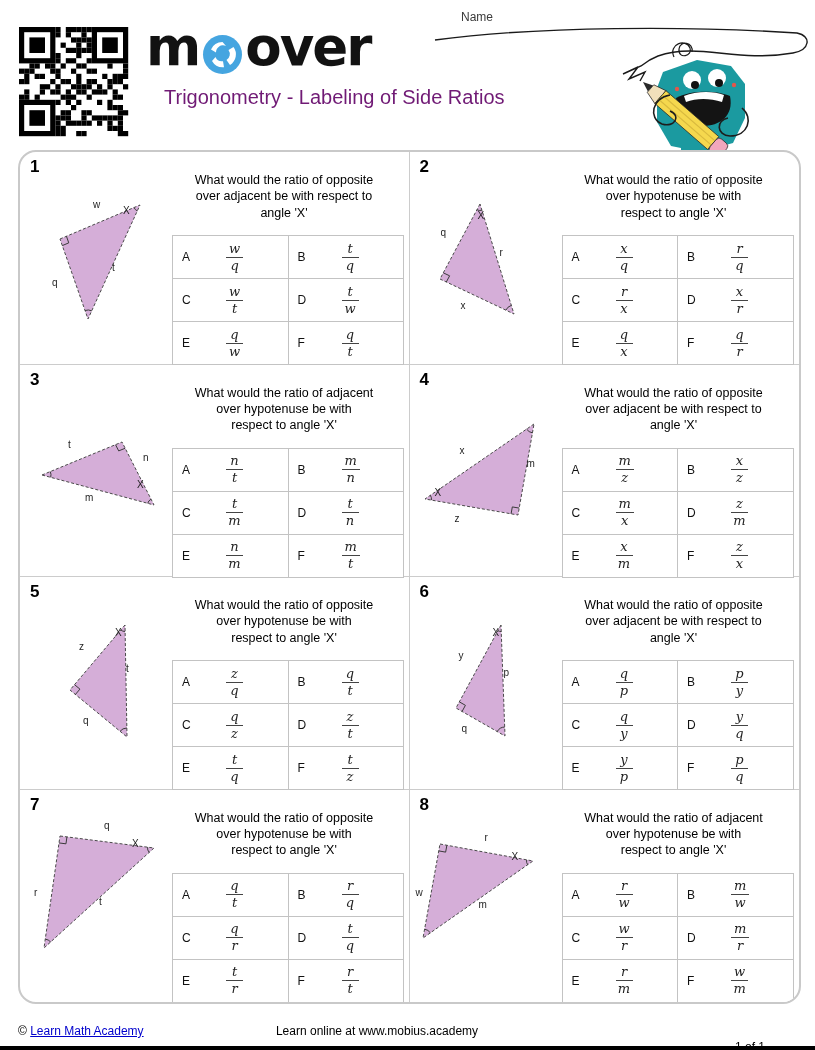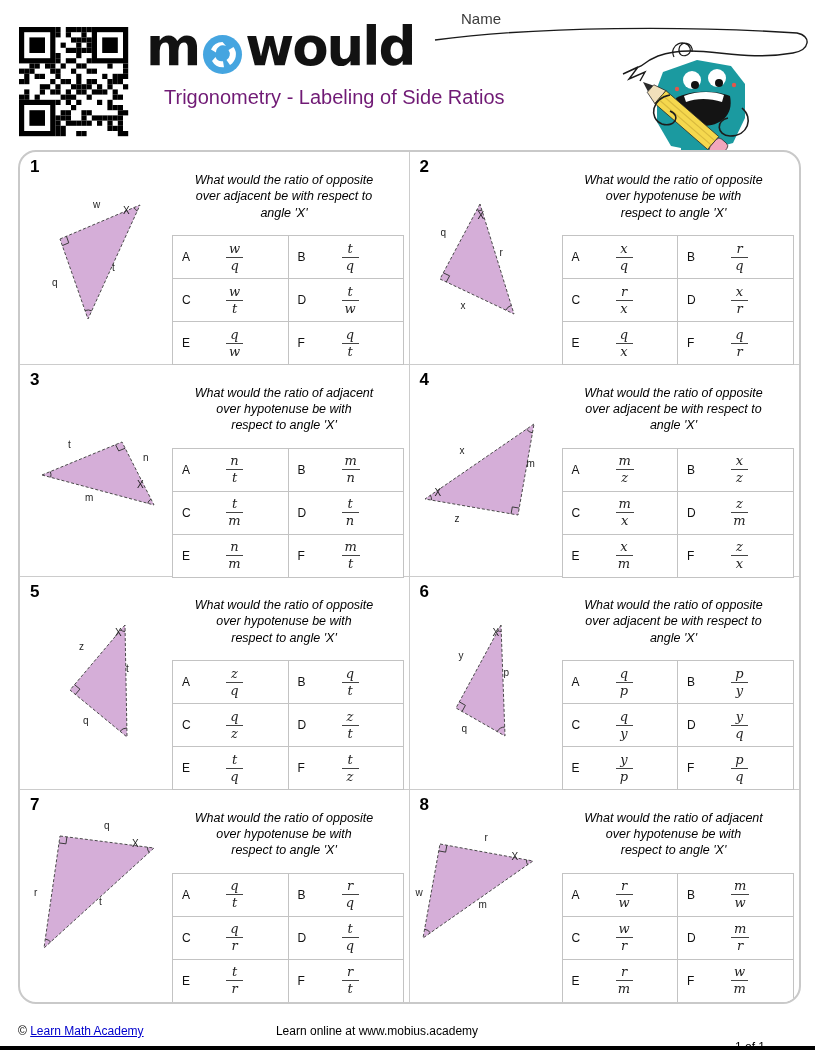--- a/index.html
+++ b/index.html
@@ -6,41 +6,41 @@
   .page{position:relative;width:815px;height:1050px;background:#fff;overflow:hidden;
         font-family:"Liberation Sans",sans-serif;color:#000;}
 
   
   .qr{position:absolute;left:18px;top:26px;width:112px;height:112px;}
   .logo{position:absolute;left:146px;top:20px;display:flex;align-items:flex-end;
         font-family:"DejaVu Sans",sans-serif;font-weight:bold;font-size:53px;
         letter-spacing:-2px;color:#121212;line-height:1;}
   .logo-o{display:inline-block;width:41px;height:41px;margin:0 2px 2px 3px;}
   .title{position:absolute;left:164px;top:86px;font-size:20px;font-weight:normal;color:#701a75;}
-  .name{position:absolute;left:461px;top:10px;font-size:15px;color:#3a3a3a;}
+  .name{position:absolute;left:461px;top:10px;font-size:12px;color:#3a3a3a;}
   .scribble{position:absolute;left:400px;top:0;}
 
   
   .grid{position:absolute;left:18px;top:150px;width:779px;height:850px;
         border:2px solid #c9c9c9;border-radius:18px;overflow:hidden;background:#fff;
         display:grid;grid-template-columns:1fr 1fr;grid-template-rows:repeat(4,1fr);}
   .cell{position:relative;border-right:1.5px solid #cccccc;border-bottom:1.5px solid #cccccc;}
   .cell:nth-child(2n){border-right:none;}
   .cell:nth-child(n+7){border-bottom:none;}
   .pnum{position:absolute;left:10px;top:5px;font-size:17px;font-weight:bold;color:#000;}
 
   .tri-box{position:absolute;}
   .tri-box svg{position:absolute;left:0;top:0;overflow:visible;}
   .tpoly{fill:var(--trifill,#d5aed8);stroke:var(--tristroke,#4a4a4a);stroke-width:1;stroke-dasharray:3 2;}
   .tmark{fill:none;stroke:#3a3a3a;stroke-width:1;}
   .slabel{position:absolute;font-size:10px;color:#1e1e1e;line-height:1;}
 
   .question{position:absolute;left:130px;top:20px;width:268px;text-align:center;
             font-size:12.5px;line-height:1.3;color:#000;}
-  .qline{white-space:nowrap;font-style:italic;}
+  .qline{white-space:nowrap;}
 
   .answers{position:absolute;left:152px;top:83px;width:230px;border:1px solid #c3c3c3;background:#fff;}
   .arow{display:flex;height:42px;border-bottom:1px solid #c3c3c3;}
   .arow:last-child{border-bottom:none;}
   .acell{flex:1;display:flex;align-items:center;border-right:1px solid #c3c3c3;}
   .acell:last-child{border-right:none;}
   .letter{margin-left:9px;width:26px;font-size:12px;color:#111;}
   .frac{display:inline-flex;flex-direction:column;align-items:center;margin-left:18px;
         font-family:"DejaVu Serif",serif;font-style:italic;font-size:13px;line-height:1.05;color:#222;}
   .fn{border-bottom:1px solid #444;padding:0 3px 1px;min-width:11px;text-align:center;}
@@ -215,21 +215,21 @@
   </div>
 
   <div class="logo">
     <span>m</span>
       <span class="logo-o"><svg width="41" height="41" viewBox="0 0 41 41">
       <circle cx="20.5" cy="20.5" r="19.5" fill="#45a5e0"></circle>
       <path d="M 20.5,8 A 12.5 12.5 0 0 0 9,15.5 L 14,18.5 A 7 7 0 0 1 24,12 Z" fill="#fff"></path>
       <path d="M 31.5,13 A 12.5 12.5 0 0 1 28,31 L 24.5,26 A 7 7 0 0 0 26.5,16 Z" fill="#fff"></path>
       <path d="M 10,27 A 12.5 12.5 0 0 0 22,33.2 L 21,27.2 A 7 7 0 0 1 13.5,23 Z" fill="#fff"></path>
     </svg></span>
-      <span>would</span>
+      <span>over</span>
   </div>
 
   <div class="title">Trigonometry - Labeling of Side Ratios</div>
   <div class="name">Name</div>
 
   <svg class="scribble" width="415" height="175" viewBox="400 0 415 175">
     <ellipse cx="700" cy="164" rx="48" ry="5" fill="#e4e4e4"></ellipse>
     <rect x="681" y="142" width="14" height="18" fill="#1b9aa0"></rect>
     <rect x="706" y="142" width="14" height="18" fill="#1b9aa0"></rect>
     <ellipse cx="687" cy="160" rx="10" ry="4.5" fill="#137f85"></ellipse>

